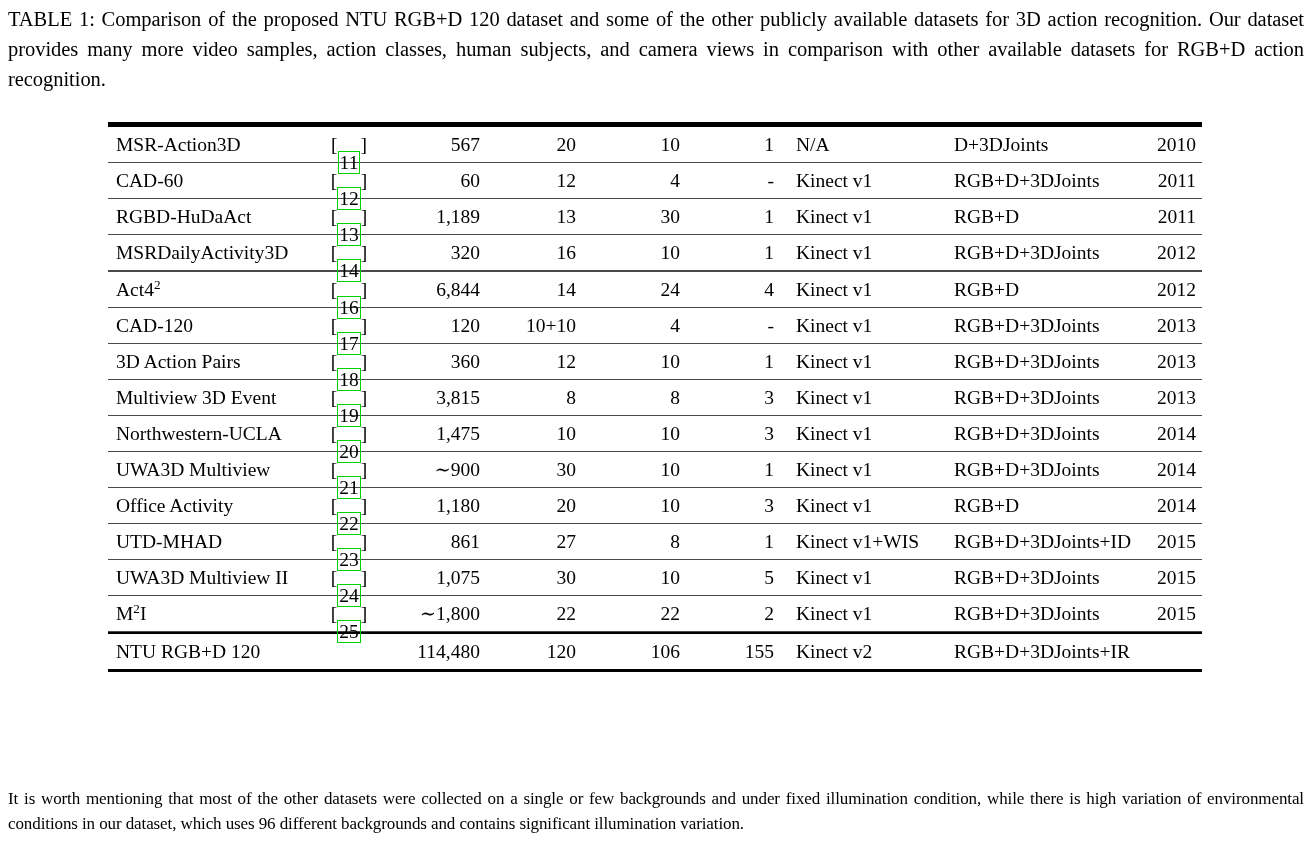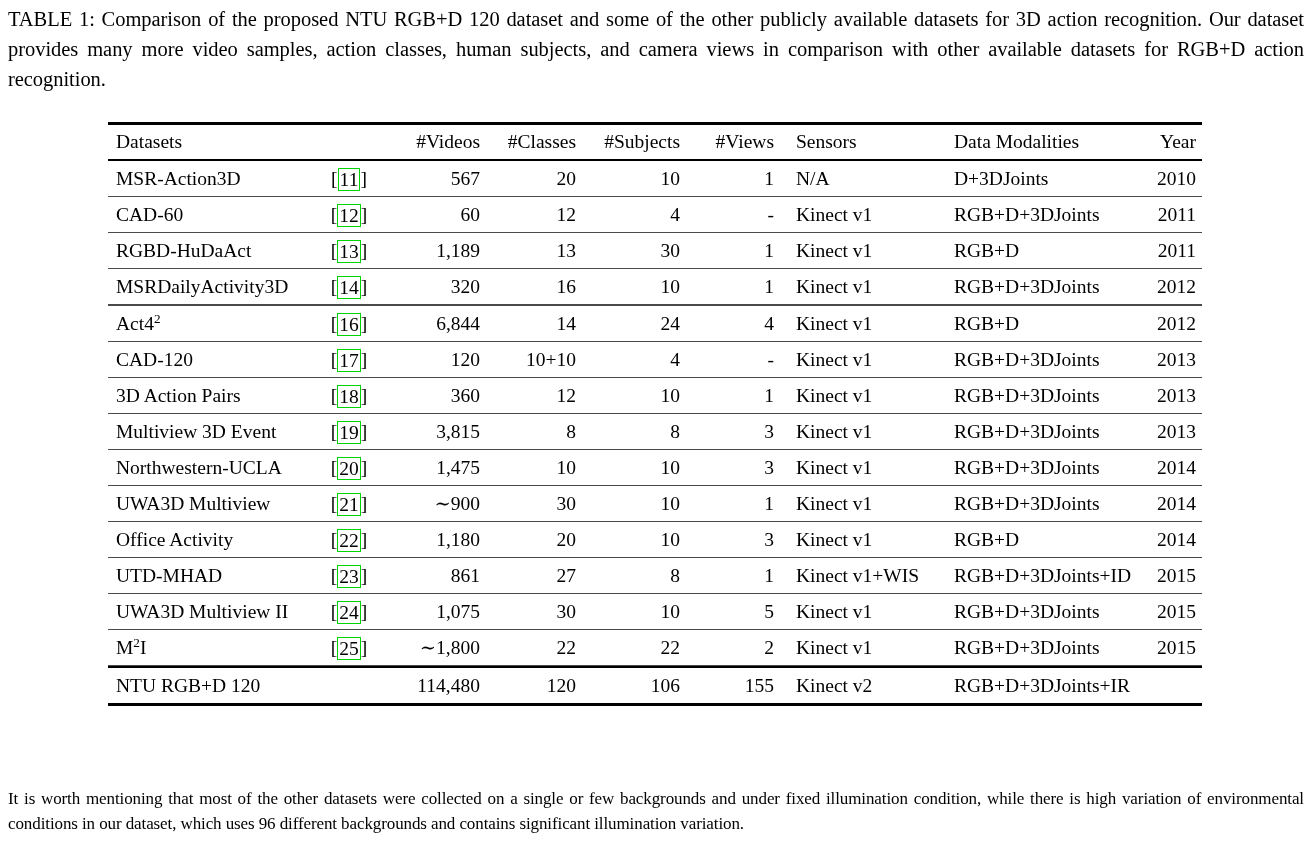--- a/index.html
+++ b/index.html
@@ -121,21 +121,21 @@
     display: inline-block;
     white-space: nowrap;
   }
   .cite .brk { color: #000; }
   .cite .num {
     display: inline-block;
     border: 1.4px solid #00d400;
     padding: 0 1px;
     line-height: 1.08;
     position: relative;
-    top: 1px;
+    top: 18px;
   }
 
   sup {
     font-size: 0.68em;
     vertical-align: super;
     line-height: 0;
   }
 
   
   .note {
@@ -167,31 +167,20 @@
         <col class="w-sub">
           <col class="w-vws">
           <col class="w-sen">
           <col class="w-mod">
           <col class="w-yr">
       </colgroup>
       <tbody id="tbody-root">
         <tr class="rule-top">
             <td colspan="9"></td>
           </tr>
-        <tr class="headrow">
-          <td class="c-name">Datasets</td>
-          <td class="c-cite"></td>
-          <td class="c-num">#Videos</td>
-          <td class="c-num">#Classes</td>
-          <td class="c-num">#Subjects</td>
-          <td class="c-num">#Views</td>
-          <td class="c-text">Sensors</td>
-          <td class="c-text">Data Modalities</td>
-          <td class="c-year">Year</td>
-        </tr>
         <tr class="rule-mid">
             <td colspan="9"></td>
           </tr>
 
       <tr class="datarow">
             <td class="c-name">MSR-Action3D</td>
             <td class="c-cite"><span class="cite"><span class="brk">[</span><span class="num" style="border-color: rgb(0, 212, 0);">11</span><span class="brk">]</span></span></td>
             <td class="c-num">567</td>
             <td class="c-num">20</td>
             <td class="c-num">10</td>

